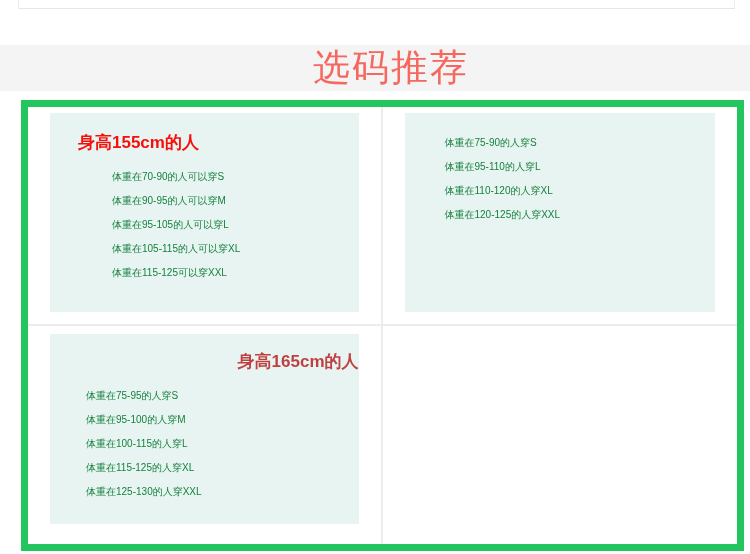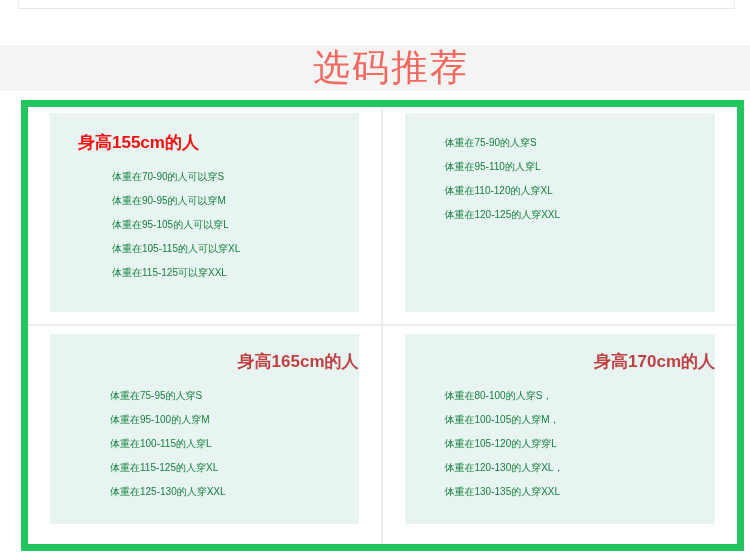--- a/index.html
+++ b/index.html
@@ -108,21 +108,21 @@
   }
   .heading-bright { color: #f60f0b; }
   .heading-muted  { color: #bf4040; text-align: right; }
 
   .panel-lines {
     list-style: none;
     margin: 0;
     padding: 0 0 0 62px;
   }
   .row-bottom .panel-lines {
-    padding-left: 60px;
+    padding-left: 36px;
   }
   .panel-lines li {
     font-size: 10px;
     line-height: 24px;
     color: #15803d;
     white-space: nowrap;
   }
   .cell-right .panel-lines {
     padding-left: 40px;
   }
@@ -173,28 +173,16 @@
         <ul class="panel-lines">
           <li>体重在75-95的人穿S</li>
           <li>体重在95-100的人穿M</li>
           <li>体重在100-115的人穿L</li>
           <li>体重在115-125的人穿XL</li>
           <li>体重在125-130的人穿XXL</li>
         </ul>
       </div>
     </div>
 
-    <div class="table-cell cell-right">
-      <div class="panel">
-        <div class="panel-heading heading-muted">身高170cm的人</div>
-        <ul class="panel-lines">
-          <li>体重在80-100的人穿S，</li>
-          <li>体重在100-105的人穿M，</li>
-          <li>体重在105-120的人穿穿L</li>
-          <li>体重在120-130的人穿XL，</li>
-          <li>体重在130-135的人穿XXL</li>
-        </ul>
-      </div>
-    </div>
 
   </div>
 
 </div>
 
 </body></html>

